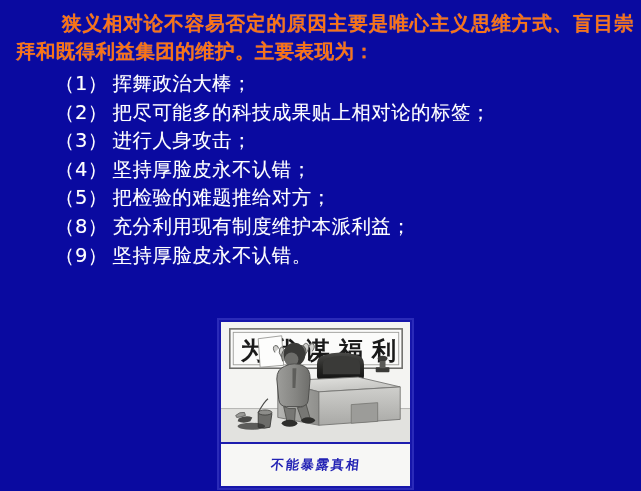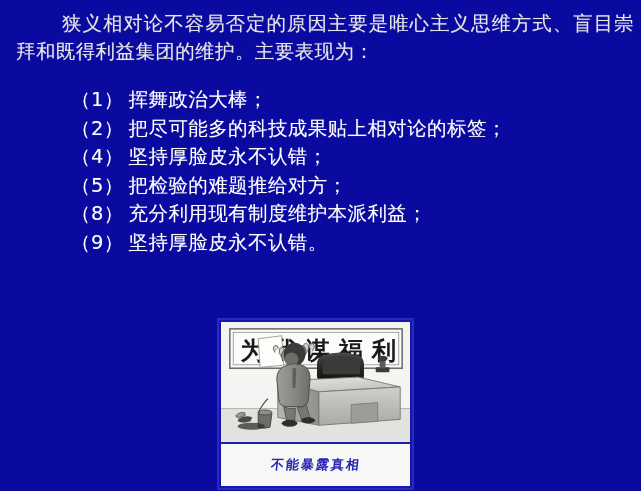--- a/index.html
+++ b/index.html
@@ -17,38 +17,39 @@
     width: 641px;
     height: 491px;
     background: #0a0aa0;
     overflow: hidden;
   }
   .body-text {
     position: absolute;
     left: 16px;
     top: 10px;
     width: 618px;
-    color: #e5e5e5;
+    color: #f97316;
     font-size: 19.5px;
     line-height: 28px;
     letter-spacing: 0.4px;
     text-shadow: 0 0 1px rgba(255,255,255,0.35);
+    font-weight: bold;
   }
   .intro-para {
     margin: 0;
     text-indent: 46px;
     text-align: justify;
     text-justify: inter-ideograph;
   }
   .item-list {
     position: absolute;
     left: 55px;
     top: 70px;
     width: 560px;
-    margin: 16px;
+    margin: 0;
     padding: 0;
     list-style: none;
     color: #ffffff;
     font-size: 19.5px;
     line-height: 28.6px;
     letter-spacing: 0.4px;
     text-shadow: 0 0 1px rgba(255,255,255,0.35);
   }
   .item-list li {
     white-space: nowrap;
@@ -119,20 +120,21 @@
 
 <div id="slide">
 
   <div class="body-text">
     <p class="intro-para">狭义相对论不容易否定的原因主要是唯心主义思维方式、盲目崇拜和既得利益集团的维护。主要表现为：</p>
   </div>
 
   <ul class="item-list">
     <li><span class="item-num">（1）</span><span>挥舞政治大棒；</span></li>
     <li><span class="item-num">（2）</span><span>把尽可能多的科技成果贴上相对论的标签；</span></li>
+    <li><span class="item-num">（3）</span><span>进行人身攻击；</span></li>
     <li><span class="item-num">（4）</span><span>坚持厚脸皮永不认错；</span></li>
     <li><span class="item-num">（5）</span><span>把检验的难题推给对方；</span></li>
     <li><span class="item-num">（8）</span><span>充分利用现有制度维护本派利益；</span></li>
     <li><span class="item-num">（9）</span><span>坚持厚脸皮永不认错。</span></li>
   </ul>
 
   <div id="cartoon-figure">
     <div class="cartoon-inner">
 
       <div class="cartoon-scene">

